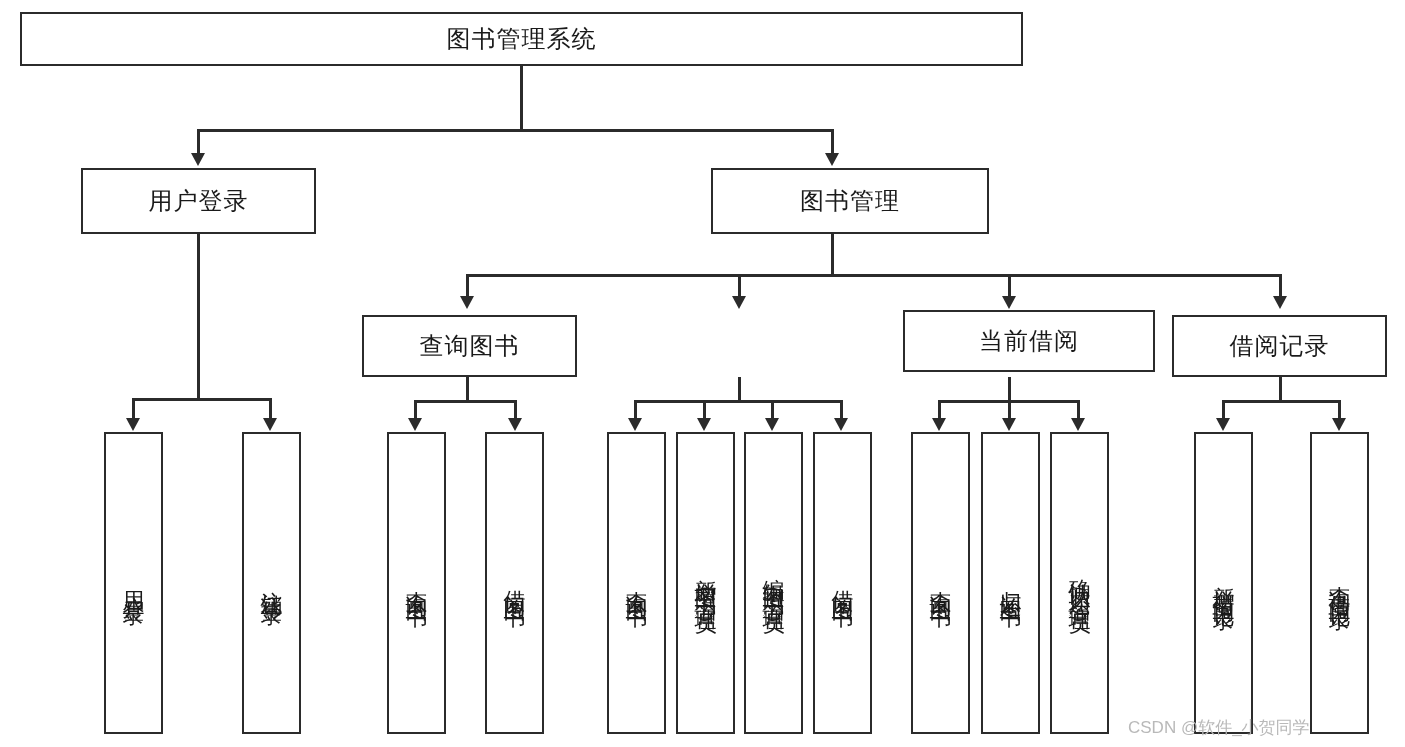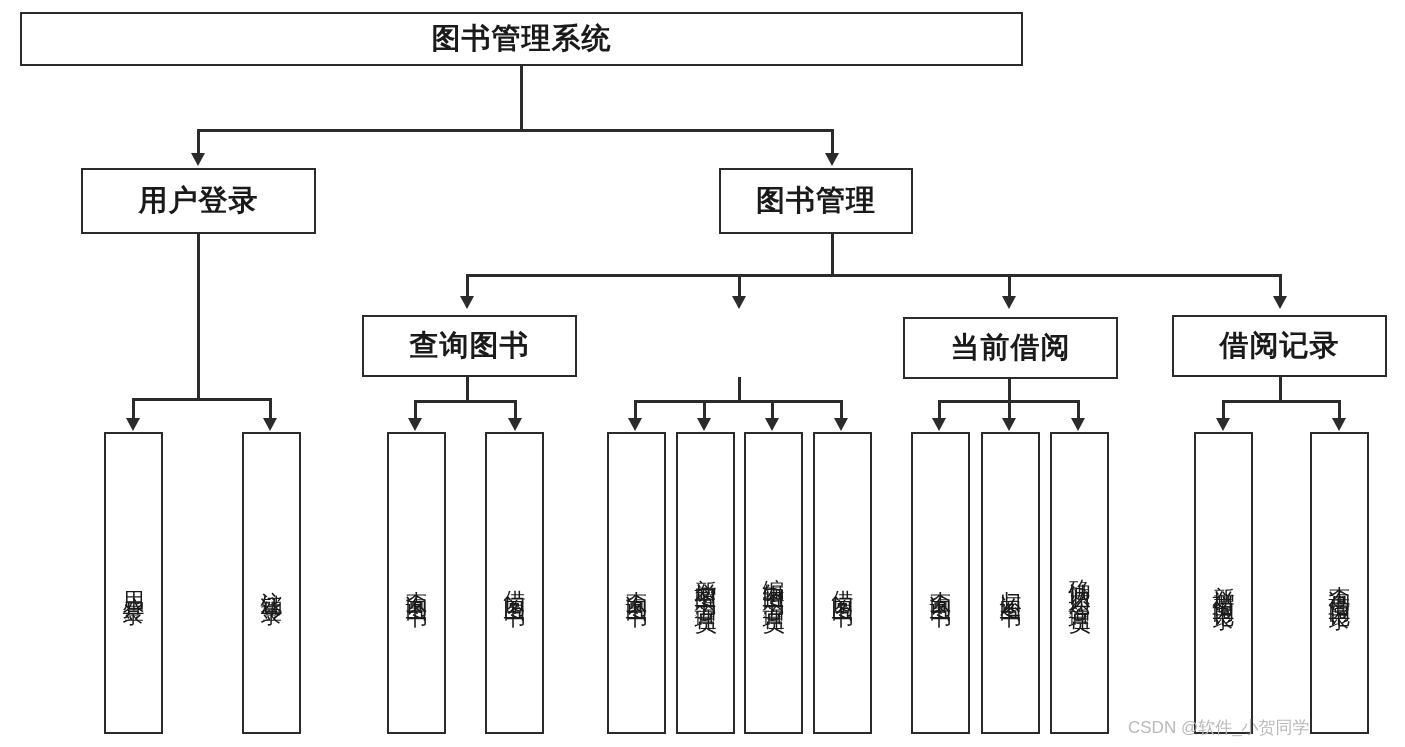--- a/index.html
+++ b/index.html
@@ -11,24 +11,23 @@
     position:absolute;
     box-sizing:border-box;
     background:#ffffff;
     border:2.5px solid #2b2b2b;
     display:flex;
     align-items:center;
     justify-content:center;
     color:#1a1a1a;
   }
   .node.h{            
-    font-size:29px;
+    font-size:24px;
     letter-spacing:1px;
     white-space:nowrap;
-    font-weight:bold;
   }
   .node.v{            
     writing-mode:vertical-rl;
     text-orientation:upright;
     font-size:22px;
     letter-spacing:5px;
     line-height:1;
     padding:6px 0;
     text-align:center;
   }
@@ -72,21 +71,21 @@
   <div class="hline" style="left:197px;top:129px;width:637px;"></div>
 
   <div class="vline" style="left:197px;top:129px;height:26px;"></div>
   <div class="arrow" style="left:191px;top:153px;"></div>
   <div class="vline" style="left:831px;top:129px;height:26px;"></div>
   <div class="arrow" style="left:825px;top:153px;"></div>
 
   <div class="node h" style="left:81px;top:168px;width:235px;height:66px;">
     <span>用户登录</span>
   </div>
-  <div class="node h" style="left:711px;top:168px;width:194px;height:66px;margin-left:8px;">
+  <div class="node h" style="left:711px;top:168px;width:278px;height:66px;">
     <span>图书管理</span>
   </div>
 
   <div class="vline" style="left:197px;top:234px;height:166px;"></div>
   <div class="hline" style="left:132px;top:398px;width:139px;"></div>
   <div class="vline" style="left:132px;top:398px;height:22px;"></div>
   <div class="arrow" style="left:126px;top:418px;"></div>
   <div class="vline" style="left:269px;top:398px;height:22px;"></div>
   <div class="arrow" style="left:263px;top:418px;"></div>
 
@@ -97,21 +96,21 @@
   <div class="vline" style="left:738px;top:274px;height:24px;"></div>
   <div class="arrow" style="left:732px;top:296px;"></div>
   <div class="vline" style="left:1008px;top:274px;height:24px;"></div>
   <div class="arrow" style="left:1002px;top:296px;"></div>
   <div class="vline" style="left:1279px;top:274px;height:24px;"></div>
   <div class="arrow" style="left:1273px;top:296px;"></div>
 
   <div class="node h" style="left:362px;top:315px;width:215px;height:62px;">
     <span>查询图书</span>
   </div>
-  <div class="node h" style="left:903px;top:317px;width:215px;height:62px;">
+  <div class="node h" style="left:903px;top:310px;width:252px;height:62px;">
     <span>当前借阅</span>
   </div>
   <div class="node h" style="left:1172px;top:315px;width:215px;height:62px;">
     <span>借阅记录</span>
   </div>
 
   <div class="vline" style="left:466px;top:377px;height:25px;"></div>
   <div class="hline" style="left:414px;top:400px;width:102px;"></div>
   <div class="vline" style="left:414px;top:400px;height:20px;"></div>
   <div class="arrow" style="left:408px;top:418px;"></div>

